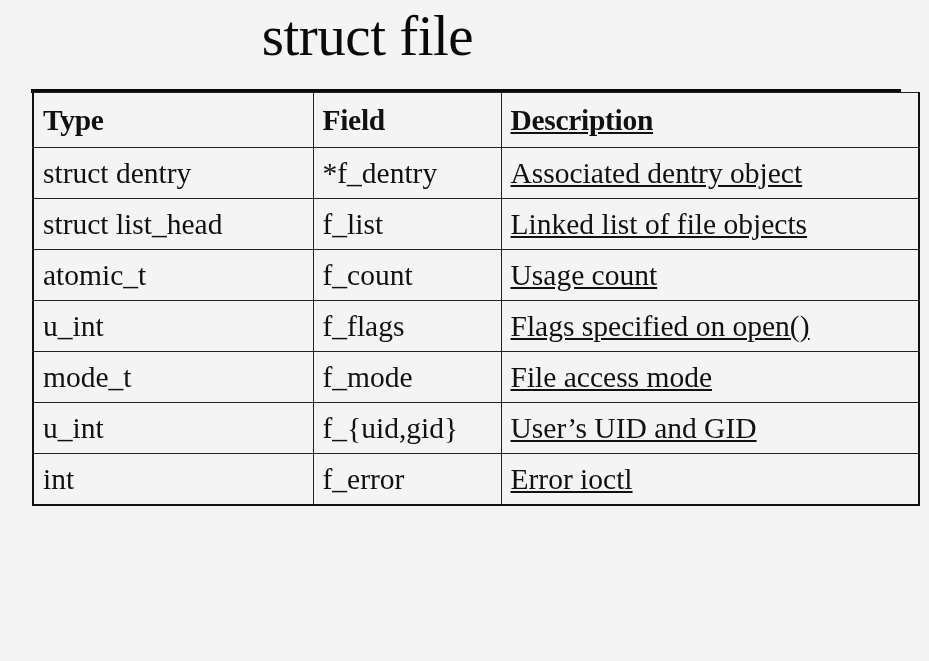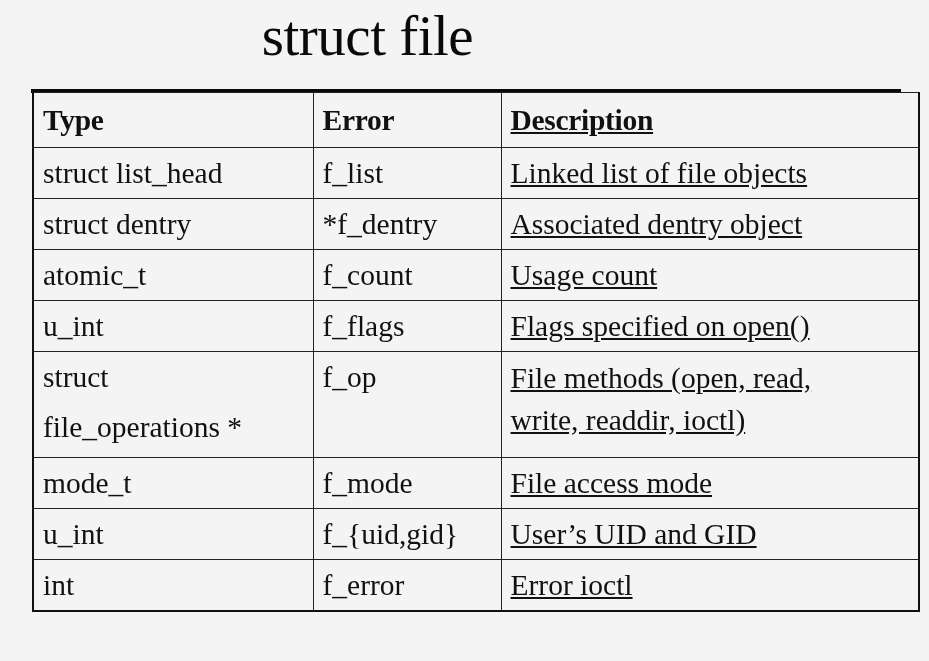--- a/index.html
+++ b/index.html
@@ -87,55 +87,44 @@
 
 <table class="slide-table">
   <colgroup>
     <col class="c1">
       <col class="c2">
       <col class="c3">
   </colgroup>
   <thead>
     <tr>
       <th class="outer-left">Type</th>
-      <th>Error</th>
+      <th>Field</th>
       <th class="outer-right">Description</th>
     </tr>
   </thead>
   <tbody>
     <tr>
+      <td class="outer-left">struct dentry</td>
+      <td>*f_dentry</td>
+      <td class="outer-right">Associated dentry object</td>
+    </tr>
+    <tr>
       <td class="outer-left">struct list_head</td>
       <td>f_list</td>
       <td class="outer-right">Linked list of file objects</td>
-    </tr>
-    <tr>
-      <td class="outer-left">struct dentry</td>
-      <td>*f_dentry</td>
-      <td class="outer-right">Associated dentry object</td>
     </tr>
     <tr>
       <td class="outer-left">atomic_t</td>
       <td>f_count</td>
       <td class="outer-right">Usage count</td>
     </tr>
     <tr>
       <td class="outer-left">u_int</td>
       <td>f_flags</td>
       <td class="outer-right">Flags specified on open()</td>
-    </tr>
-    <tr class="tall">
-      <td class="outer-left">
-        <span class="cell-text">struct</span>
-        <span class="cell-text">file_operations *</span>
-      </td>
-      <td>f_op</td>
-      <td class="outer-right desc">
-        <span class="cell-text">File methods (open, read,</span>
-        <span class="cell-text">write, readdir, ioctl)</span>
-      </td>
     </tr>
     <tr>
       <td class="outer-left">mode_t</td>
       <td>f_mode</td>
       <td class="outer-right">File access mode</td>
     </tr>
     <tr>
       <td class="outer-left">u_int</td>
       <td>f_{uid,gid}</td>
       <td class="outer-right">User’s UID and GID</td>

